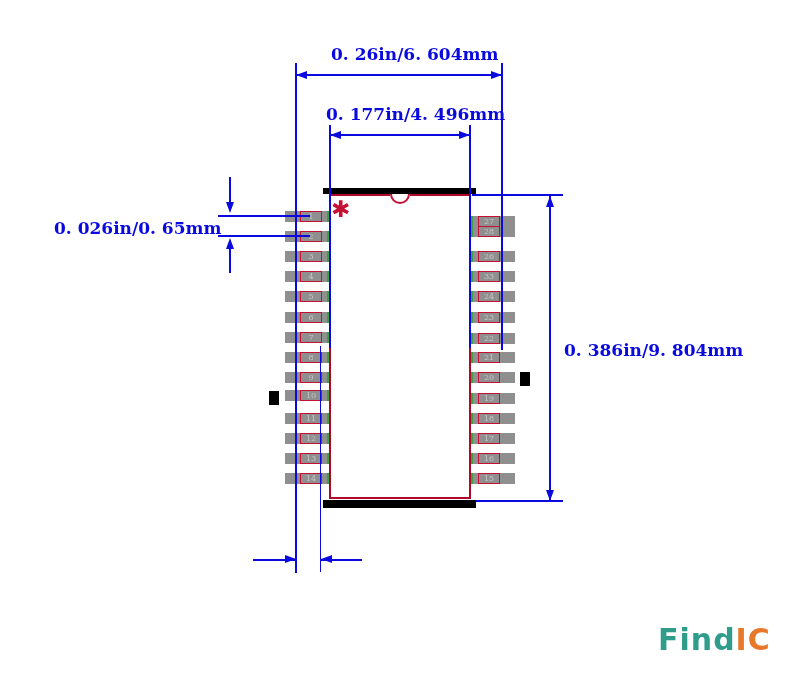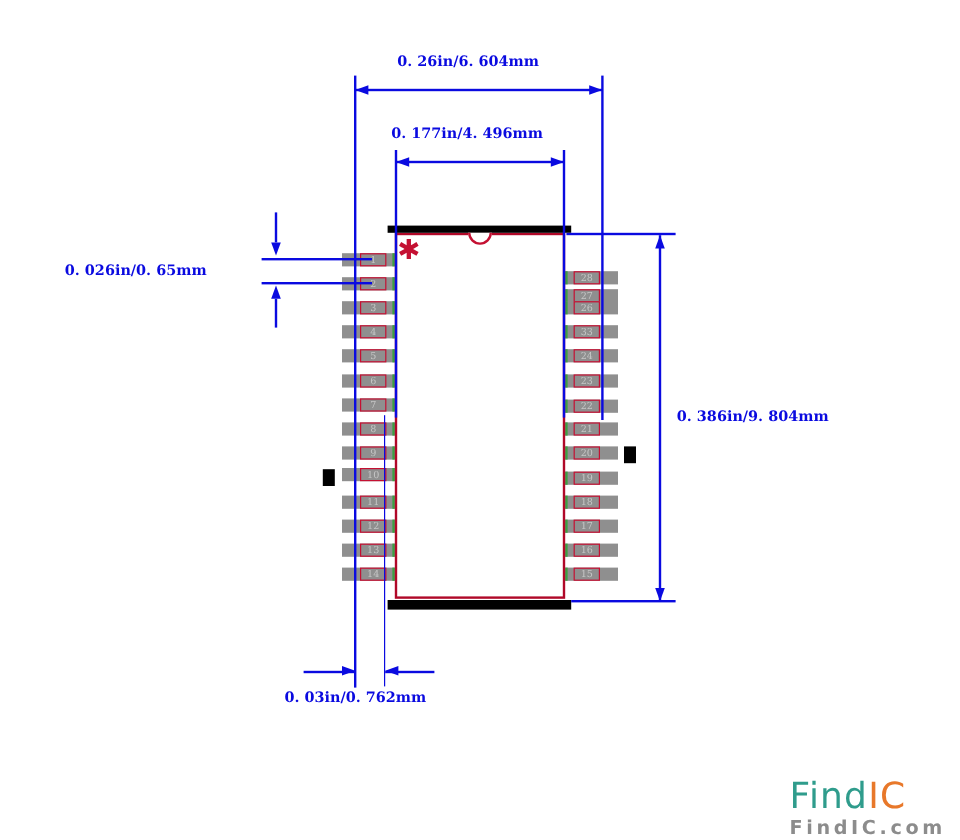--- a/index.html
+++ b/index.html
@@ -1,19 +1,19 @@
 <!DOCTYPE html>
 <html style="--dimension-blue: #0a0ae0; --outline-red: #b00828; --accent-crimson: #c41032; --pad-gray: #8f8f8f; --pad-number-gray: #c6c6c6; --epad-gray: #8a8a8a; --epad-border-green: #3aa042; --marker-black: #000000; --logo-teal: #2f9c8c; --logo-orange: #e8782a; --logo-gray: #8c8c8c;"><head>
 <meta charset="utf-8">
 <style>
   html,body{margin:0;padding:0;background:#fff;}
   .canvas{position:relative;width:800px;height:700px;background:#fff;overflow:hidden;
           font-family:"DejaVu Serif", serif;}
   
-  .dimtext{position:absolute;color:var(--dimension-blue);font-weight:700;font-size:12px;
+  .dimtext{position:absolute;color:var(--dimension-blue);font-weight:700;font-size:17px;
            white-space:nowrap;letter-spacing:0px;z-index:50;}
   
   .hline,.vline{position:absolute;background:var(--dimension-blue);z-index:40;}
   
   .arr{position:absolute;width:0;height:0;z-index:41;}
   .arr-l{border-top:4px solid transparent;border-bottom:4px solid transparent;
          border-right:11px solid var(--dimension-blue);}
   .arr-r{border-top:4px solid transparent;border-bottom:4px solid transparent;
          border-left:11px solid var(--dimension-blue);}
   .arr-u{border-left:4px solid transparent;border-right:4px solid transparent;
@@ -46,21 +46,21 @@
   .epad{position:absolute;left:376px;top:295px;width:47px;height:103px;background:var(--epad-gray);
         border-top:2px solid var(--epad-border-green);box-sizing:border-box;z-index:22;}
   .epad .inner{position:absolute;left:4px;right:4px;border:1px solid #9d9d9d;}
   .epad .inner.t{top:4px;height:42px;}
   .epad .inner.b{bottom:5px;height:42px;}
   .epad .label{position:absolute;left:0;right:0;top:44px;text-align:center;font-size:9px;
                color:#b0b0b0;letter-spacing:1px;font-family:"DejaVu Serif",serif;}
   .sq{position:absolute;width:10px;height:14px;background:var(--marker-black);z-index:25;}
   
   .logo{position:absolute;left:658px;top:623px;z-index:60;font-family:"DejaVu Sans",sans-serif;}
-  .logo .line1{font-size:30px;font-weight:400;letter-spacing:1px;line-height:34px;margin-top:24px;}
+  .logo .line1{font-size:30px;font-weight:700;letter-spacing:1px;line-height:34px;}
   .logo .teal{color:var(--logo-teal);}
   .logo .orange{color:var(--logo-orange);}
   .logo .line2{font-size:16px;font-weight:700;letter-spacing:3px;color:var(--logo-gray);line-height:18px;}
 </style>
 </head>
 <body>
 
 <div class="canvas">
 
   <div class="dimtext" style="left:331px;top:44px;">0. 26in/6. 604mm</div>
@@ -85,21 +85,20 @@
   <div class="arr arr-u" style="left:226px;top:238px;"></div>
   <div class="vline" style="left:229px;top:249px;width:2px;height:24px;"></div>
 
   <div class="dimtext" style="left:564px;top:340px;">0. 386in/9. 804mm</div>
   <div class="hline" style="left:472px;top:194px;width:91px;height:2px;"></div>
   <div class="hline" style="left:476px;top:500px;width:87px;height:2px;"></div>
   <div class="vline" style="left:549px;top:196px;width:2px;height:304px;"></div>
   <div class="arr arr-u" style="left:546px;top:196px;"></div>
   <div class="arr arr-d" style="left:546px;top:490px;"></div>
 
-  <div class="dimtext" style="left:237px;top:574px;">0. 03in/0. 762mm</div>
   <div class="vline" style="left:320px;top:346px;width:1px;height:226px;"></div>
   <div class="hline" style="left:253px;top:559px;width:43px;height:2px;"></div>
   <div class="arr arr-r" style="left:285px;top:555px;"></div>
   <div class="hline" style="left:321px;top:559px;width:41px;height:2px;"></div>
   <div class="arr arr-l" style="left:321px;top:555px;"></div>
 
   <div class="body-outline"></div>
   <div class="bar" style="left:323px;top:188px;width:153px;height:6px;"></div>
   <div class="bar" style="left:323px;top:500px;width:153px;height:8px;"></div>
   <div class="notch-wrap">
@@ -195,21 +194,21 @@
         <div class="redbox">
           <span class="num">14</span>
         </div>
       </div>
       <div class="pad right" style="top: 210.5px; margin-top: 15px;">
         <div class="tip"></div>
         <div class="redbox">
           <span class="num">28</span>
         </div>
       </div>
-      <div class="pad right" style="top: 241px;">
+      <div class="pad right" style="top: 216px;">
         <div class="tip"></div>
         <div class="redbox">
           <span class="num">27</span>
         </div>
       </div>
       <div class="pad right" style="top: 250.96px;">
         <div class="tip"></div>
         <div class="redbox">
           <span class="num">26</span>
         </div>
@@ -277,16 +276,15 @@
       <div class="pad right" style="top: 473.49px;">
         <div class="tip"></div>
         <div class="redbox">
           <span class="num">15</span>
         </div>
       </div>
     </div>
 
   <div class="logo">
     <div class="line1"><span class="teal">Find</span><span class="orange">IC</span></div>
-    <div class="line2">FindIC.com</div>
   </div>
 
 </div>
 
 </body></html>

